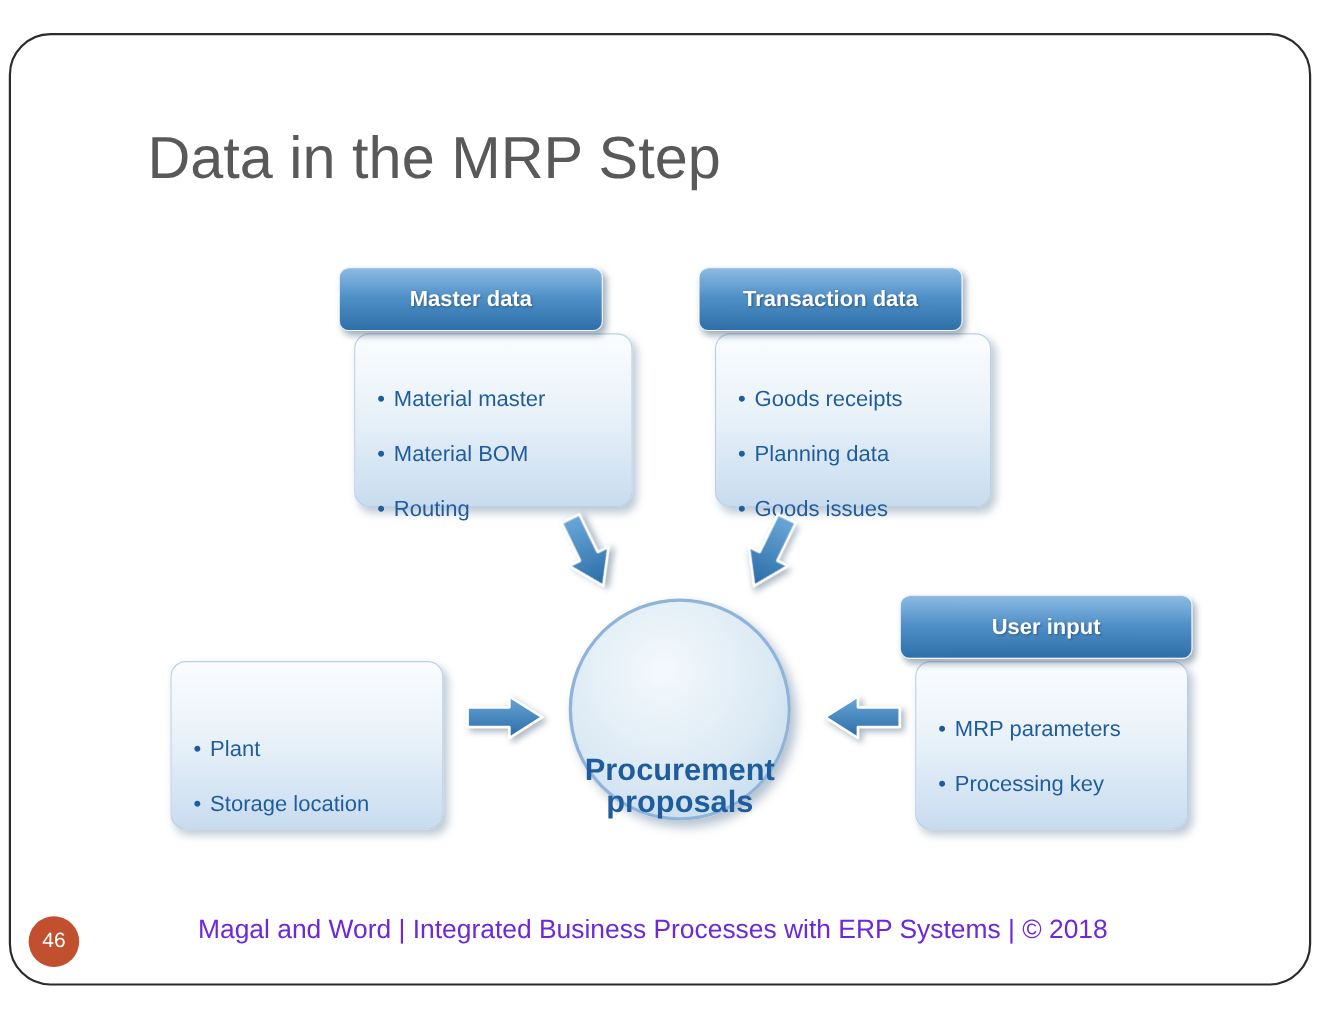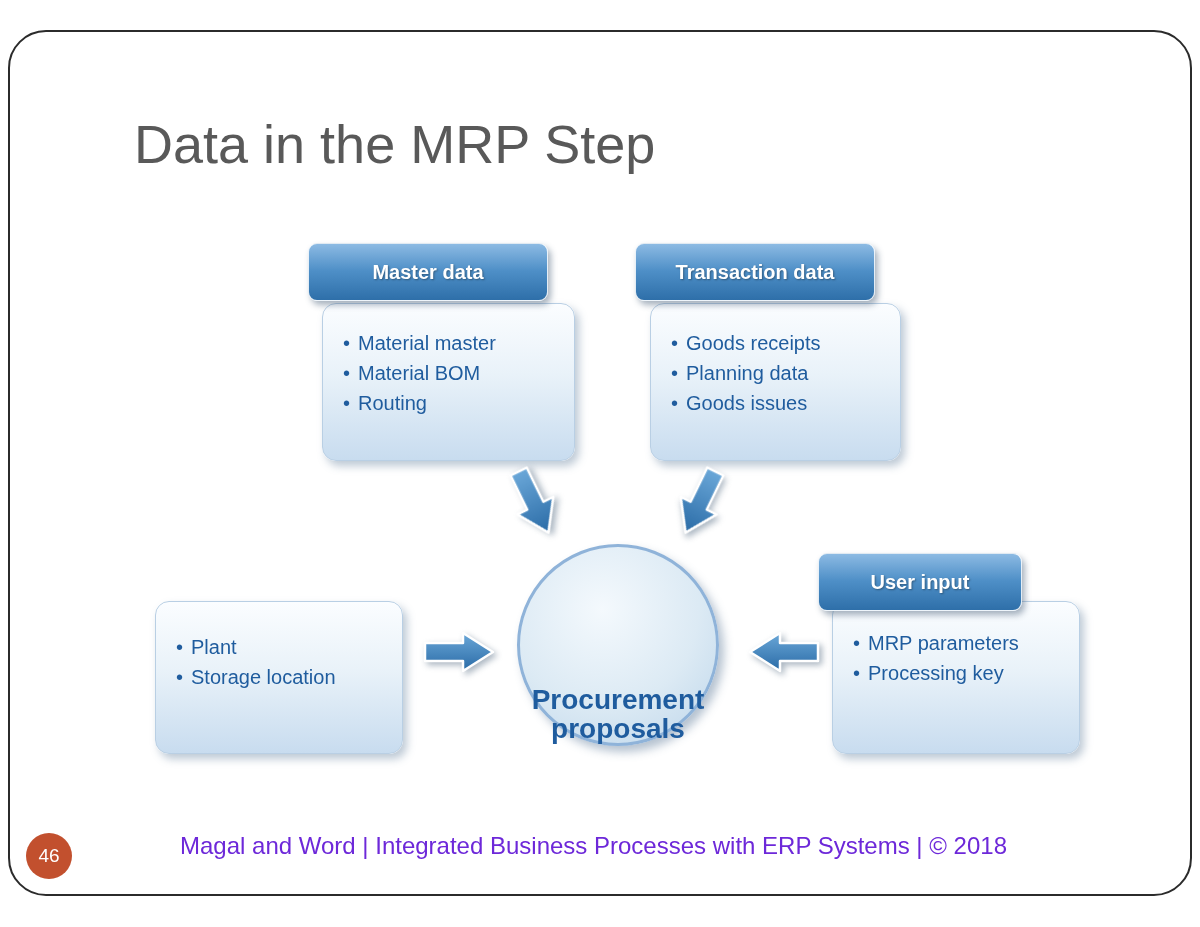--- a/index.html
+++ b/index.html
@@ -29,33 +29,33 @@
     text-shadow:1px 1px 2px rgba(0,0,0,0.35);
   }
   .box-body {
     position:absolute; border-radius:14px; z-index:1;
     background:linear-gradient(180deg,#fbfdff 0%,#e9f2f9 45%,#c8dcef 100%);
     border:1px solid #b9cfe4;
     box-shadow:4px 5px 8px rgba(90,120,150,0.40);
     padding:24px 12px 0 20px;
     color:#1f5c9e; font-size:20px;
   }
-  .bullet { line-height:30px; white-space:nowrap; }
+  .bullet { line-height:30px; white-space:nowrap;margin-top:20px; }
   .bullet::before { content:"•"; margin-right:8px; }
 
   .hdr-master { left:308px; top:243px; width:240px; }
   .body-master { left:322px; top:303px; width:253px; height:158px; }
 
   .hdr-transaction { left:635px; top:243px; width:240px; }
   .body-transaction { left:650px; top:303px; width:251px; height:158px; }
 
   .hdr-org { left:142px; top:541px; width:238px; }
-  .body-org { left:155px; top:601px; width:248px; height:153px; padding-top:30px; }
+  .body-org { left:155px; top:601px; width:248px; height:153px; padding-top:44px; }
 
-  .hdr-user { left:818px; top:541px; width:204px;margin-top:12px; }
+  .hdr-user { left:818px; top:541px; width:266px; }
   .body-user { left:832px; top:601px; width:248px; height:153px; padding-top:26px; }
 
   
   .center-circle {
     position:absolute; left:517px; top:544px; width:202px; height:202px;
     border-radius:50%; border:3px solid #8fb3d9;
     background:radial-gradient(circle at 42% 32%, #f4f9fd 0%, #dcea f4 0%, #dceaf4 55%, #bcd5ea 100%);
     background:radial-gradient(circle at 42% 32%, #f4f9fd 0%, #dceaf4 55%, #bcd5ea 100%);
     box-shadow:5px 6px 10px rgba(90,120,150,0.45);
     display:flex; flex-direction:column; align-items:center; justify-content:flex-end;

